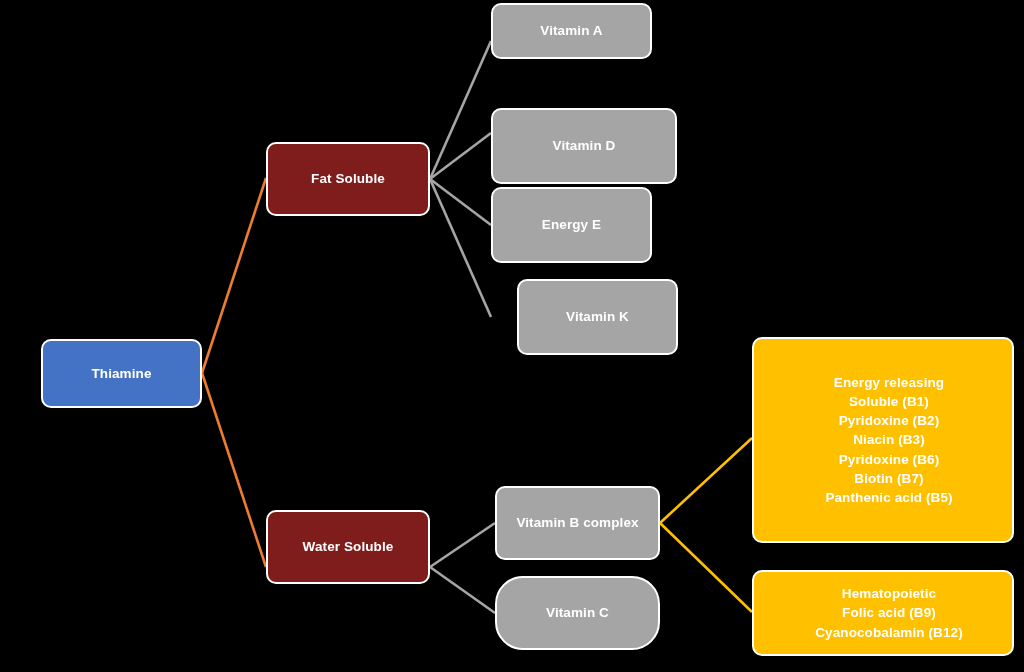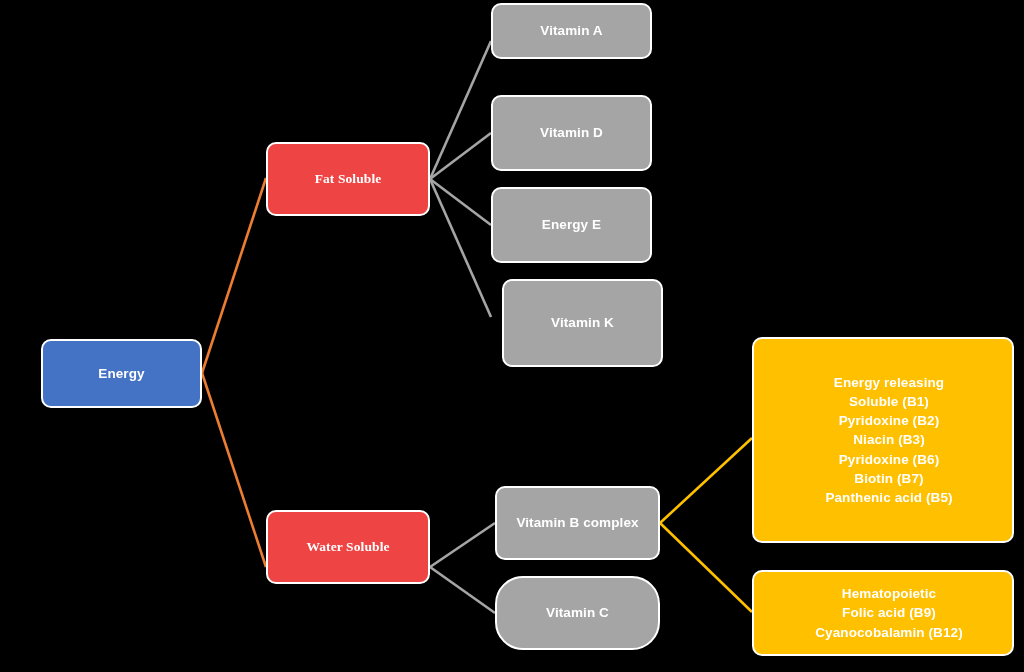--- a/index.html
+++ b/index.html
@@ -36,21 +36,21 @@
     z-index: 5;
   }
   .node .line {
     display: block;
     line-height: 1.42;
     white-space: nowrap;
     font-weight: bold;
     letter-spacing: 0.1px;
   }
   .node-root   { background: #4472C4; }
-  .node-branch { background: #ef4444; font-family: Liberation Serif, serif; }
+  .node-branch { background: #7f1d1d; }
   .node-leaf   { background: #A5A5A5; }
   .node-group  { background: #FFC000; }
 
   .node-root .line,
   .node-branch .line,
   .node-leaf .line { font-size: 13.5px; }
   .node-group .line { font-size: 13.5px; padding-left: 12px; }
 </style>
 </head>
 <body>
@@ -68,44 +68,44 @@
     <line x1="430" y1="179" x2="491" y2="317" stroke="#A5A5A5" stroke-width="2.6"></line>
 
     <line x1="430" y1="567" x2="495" y2="523" stroke="#A5A5A5" stroke-width="2.6"></line>
     <line x1="430" y1="567" x2="495" y2="613" stroke="#A5A5A5" stroke-width="2.6"></line>
 
     <line x1="660" y1="523" x2="752" y2="438" stroke="#FFC000" stroke-width="2.6"></line>
     <line x1="660" y1="523" x2="752" y2="612" stroke="#FFC000" stroke-width="2.6"></line>
   </svg>
 
   <div class="node node-root" style="left:41px; top:339px; width:161px; height:69px;">
-    <span class="line">Energy</span>
+    <span class="line">Thiamine</span>
   </div>
 
   <div class="node node-branch" style="left:266px; top:142px; width:164px; height:74px;">
     <span class="line">Fat Soluble</span>
   </div>
 
   <div class="node node-branch" style="left:266px; top:510px; width:164px; height:74px;">
     <span class="line">Water Soluble</span>
   </div>
 
   <div class="node node-leaf" style="left:491px; top:3px; width:161px; height:56px;">
     <span class="line">Vitamin A</span>
   </div>
 
-  <div class="node node-leaf" style="left:491px; top:95px; width:161px; height:76px;">
+  <div class="node node-leaf" style="left:491px; top:108px; width:186px; height:76px;">
     <span class="line">Vitamin D</span>
   </div>
 
   <div class="node node-leaf" style="left:491px; top:187px; width:161px; height:76px;">
     <span class="line">Energy E</span>
   </div>
 
-  <div class="node node-leaf" style="left:502px; top:279px; width:161px; height:88px;">
+  <div class="node node-leaf" style="left:517px; top:279px; width:161px; height:76px;">
     <span class="line">Vitamin K</span>
   </div>
 
   <div class="node node-leaf" style="left:495px; top:486px; width:165px; height:74px;">
     <span class="line">Vitamin B complex</span>
   </div>
 
   <div class="node node-leaf" style="left:495px; top:576px; width:165px; height:74px;border-radius:28px;">
     <span class="line">Vitamin C</span>
   </div>

